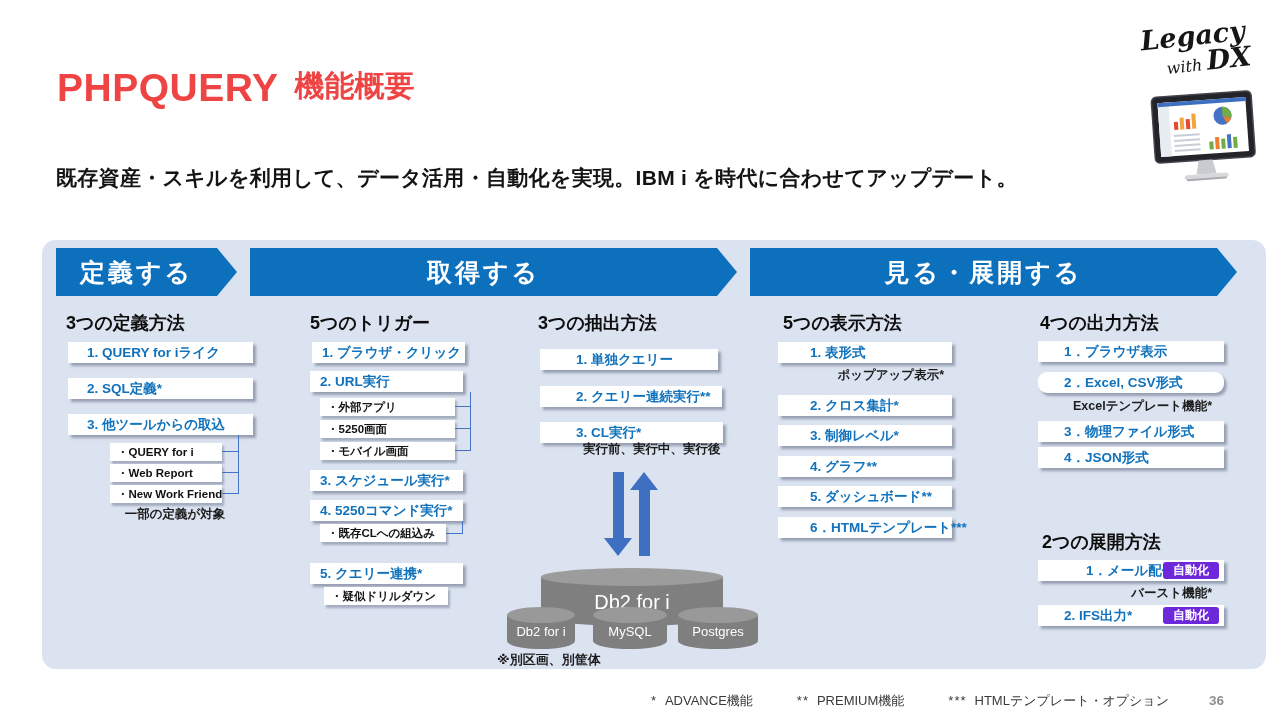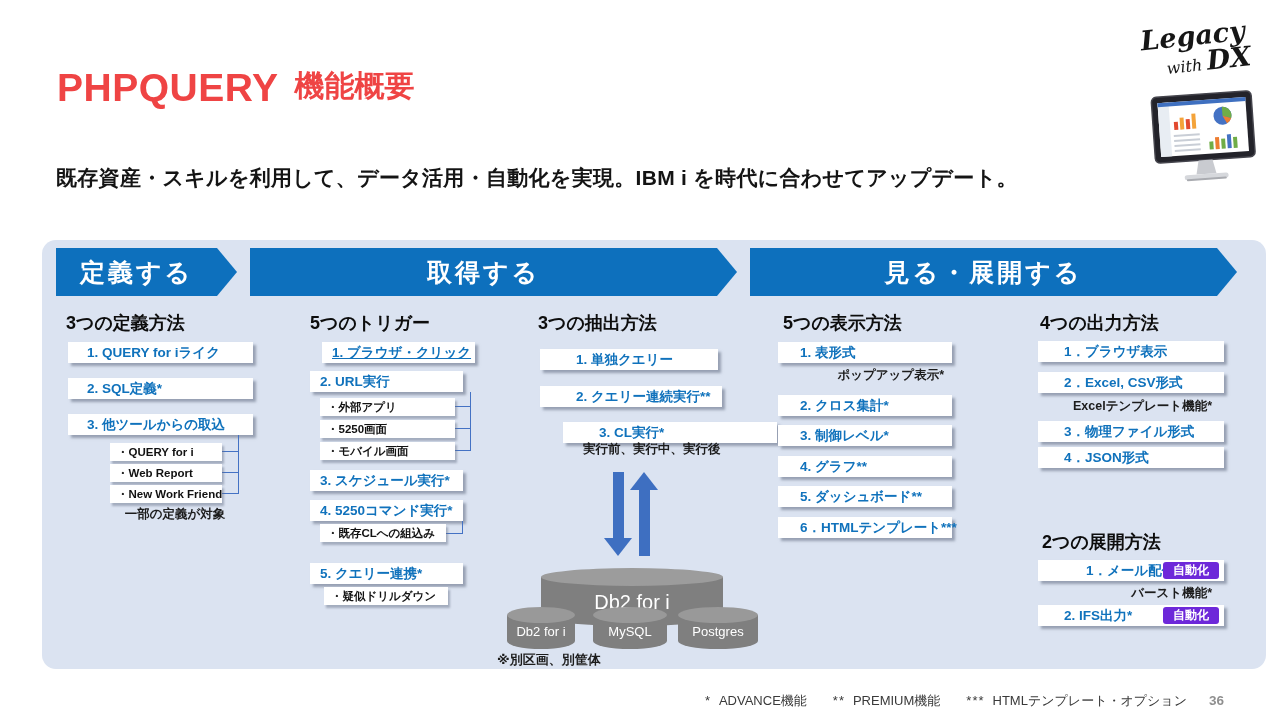--- a/index.html
+++ b/index.html
@@ -36,30 +36,30 @@
           color:#111;font-weight:600;font-size:11.5px;line-height:18px;padding-left:7px;
           box-sizing:border-box;white-space:nowrap;}
   .note{position:absolute;font-size:12.5px;font-weight:600;color:#1c1c1c;white-space:nowrap;}
   .vline{position:absolute;width:0;border-left:1.5px solid #4472c4;}
   .hstub{position:absolute;height:0;border-top:1.5px solid #4472c4;}
   .lconn{position:absolute;border-right:1.5px solid #4472c4;border-bottom:1.5px solid #4472c4;}
   .badge{position:absolute;top:2px;right:5px;width:56px;height:17px;background:#6d28d9;color:#fff;
          font-size:12px;font-weight:700;line-height:17px;text-align:center;border-radius:3px;}
 
   
-  .ind10{padding-left:10px;} .ind23{padding-left:36px;margin-top:7px;} .ind22{padding-left:22px;} .ind26{padding-left:26px;}
+  .ind10{padding-left:10px;} .ind23{padding-left:36px;margin-top:7px;} .ind22{padding-left:32px;} .ind26{padding-left:26px;}
 
   
   .arr-shaft{position:absolute;width:11px;background:#3e6fc1;}
   .arr-head{position:absolute;width:0;height:0;border-left:14px solid transparent;border-right:14px solid transparent;}
   .arr-head.down{border-top:18px solid #3e6fc1;}
   .arr-head.up{border-bottom:18px solid #3e6fc1;}
 
   
-  .footer{position:absolute;right:56px;top:692px;display:flex;align-items:baseline;gap:26px;
+  .footer{position:absolute;right:56px;top:692px;display:flex;align-items:baseline;gap:44px;
           font-size:13px;color:#3a3a3a;}
   .footer .legend span.stars{margin-right:8px;letter-spacing:1px;}
   .footer .page{font-size:13.5px;font-weight:700;color:#8f8f8f;margin-left:-4px;}
 
   svg text{font-family:"Liberation Sans","DejaVu Sans",sans-serif;}
 </style>
 </head>
 <body>
 
 <div class="slide">
@@ -113,40 +113,40 @@
   <div class="vline" style="left:238px;top:435px;height:59px;"></div>
   <div class="hstub" style="left:222px;top:451px;width:16px;"></div>
   <div class="hstub" style="left:222px;top:472px;width:16px;"></div>
   <div class="hstub" style="left:222px;top:493px;width:16px;"></div>
   <div class="subbox" style="left:110px;top:443px;width:112px;">・QUERY for i</div>
   <div class="subbox" style="left:110px;top:464px;width:112px;">・Web Report</div>
   <div class="subbox" style="left:110px;top:485px;width:112px;">・New Work Friend</div>
   <div class="note" style="left:110px;top:506px;width:130px;text-align:center;">一部の定義が対象</div>
 
   <div class="colhead" style="left:310px;top:311px;">5つのトリガー</div>
-  <div class="box ind10" style="left:322px;top:342px;width:153px;text-decoration:underline;">1. ブラウザ・クリック</div>
+  <div class="box ind10" style="left:312px;top:342px;width:153px;">1. ブラウザ・クリック</div>
   <div class="box ind10" style="left:310px;top:371px;width:153px;">2. URL実行</div>
   <div class="vline" style="left:470px;top:392px;height:59px;"></div>
   <div class="hstub" style="left:455px;top:406px;width:15px;"></div>
   <div class="hstub" style="left:455px;top:428px;width:15px;"></div>
   <div class="hstub" style="left:455px;top:450px;width:15px;"></div>
   <div class="subbox" style="left:320px;top:398px;width:135px;">・外部アプリ</div>
   <div class="subbox" style="left:320px;top:420px;width:135px;">・5250画面</div>
   <div class="subbox" style="left:320px;top:442px;width:135px;">・モバイル画面</div>
   <div class="box ind10" style="left:310px;top:470px;width:153px;">3. スケジュール実行*</div>
   <div class="box ind10" style="left:310px;top:500px;width:153px;">4. 5250コマンド実行*</div>
   <div class="lconn" style="left:446px;top:521px;width:16px;height:12px;"></div>
   <div class="subbox" style="left:320px;top:524px;width:126px;">・既存CLへの組込み</div>
   <div class="box ind10" style="left:310px;top:563px;width:153px;">5. クエリー連携*</div>
   <div class="subbox" style="left:324px;top:587px;width:124px;">・疑似ドリルダウン</div>
 
   <div class="colhead" style="left:538px;top:311px;">3つの抽出方法</div>
   <div class="box ind23" style="left:540px;top:342px;width:178px;">1. 単独クエリー</div>
   <div class="box ind23" style="left:540px;top:379px;width:182px;">2. クエリー連続実行**</div>
-  <div class="box ind23" style="left:563px;top:415px;width:214px;">3. CL実行*</div>
+  <div class="box ind23" style="left:540px;top:415px;width:183px;">3. CL実行*</div>
   <div class="note" style="left:583px;top:441px;">実行前、実行中、実行後</div>
 
   <div class="arr-shaft" style="left:613px;top:472px;height:68px;"></div>
   <div class="arr-head down" style="left:604px;top:538px;"></div>
   <div class="arr-shaft" style="left:639px;top:490px;height:66px;"></div>
   <div class="arr-head up" style="left:630px;top:472px;"></div>
 
   <svg style="position:absolute;left:495px;top:565px;" width="268" height="90" viewBox="0 0 268 90">
     <ellipse cx="137" cy="52" rx="91" ry="9" fill="#7f7f7f"></ellipse>
     <rect x="46" y="12" width="182" height="40" fill="#7f7f7f"></rect>
@@ -177,21 +177,21 @@
   <div class="box ind22" style="left:778px;top:342px;width:174px;">1. 表形式</div>
   <div class="note" style="left:800px;top:367px;width:144px;text-align:right;">ポップアップ表示*</div>
   <div class="box ind22" style="left:778px;top:395px;width:174px;">2. クロス集計*</div>
   <div class="box ind22" style="left:778px;top:425px;width:174px;">3. 制御レベル*</div>
   <div class="box ind22" style="left:778px;top:456px;width:174px;">4. グラフ**</div>
   <div class="box ind22" style="left:778px;top:486px;width:174px;">5. ダッシュボード**</div>
   <div class="box ind22" style="left:778px;top:517px;width:174px;text-align:center;">6．HTMLテンプレート***</div>
 
   <div class="colhead" style="left:1040px;top:311px;">4つの出力方法</div>
   <div class="box ind26" style="left:1038px;top:341px;width:186px;">1．ブラウザ表示</div>
-  <div class="box ind26" style="left:1038px;top:372px;width:186px;">2．Excel, CSV形式</div>
+  <div class="box ind26" style="left:1038px;top:372px;width:186px;border-radius:9px;">2．Excel, CSV形式</div>
   <div class="note" style="left:1040px;top:398px;width:172px;text-align:right;font-weight:700;">Excelテンプレート機能*</div>
   <div class="box ind26" style="left:1038px;top:421px;width:186px;">3．物理ファイル形式</div>
   <div class="box ind26" style="left:1038px;top:447px;width:186px;">4．JSON形式</div>
 
   <div class="colhead" style="left:1042px;top:530px;">2つの展開方法</div>
   <div class="box ind26" style="left:1038px;top:560px;width:186px;padding-left:48px;">
     <span>1．メール配信*</span>
     <span class="badge">自動化</span>
   </div>
   <div class="note" style="left:1040px;top:585px;width:172px;text-align:right;">バースト機能*</div>

